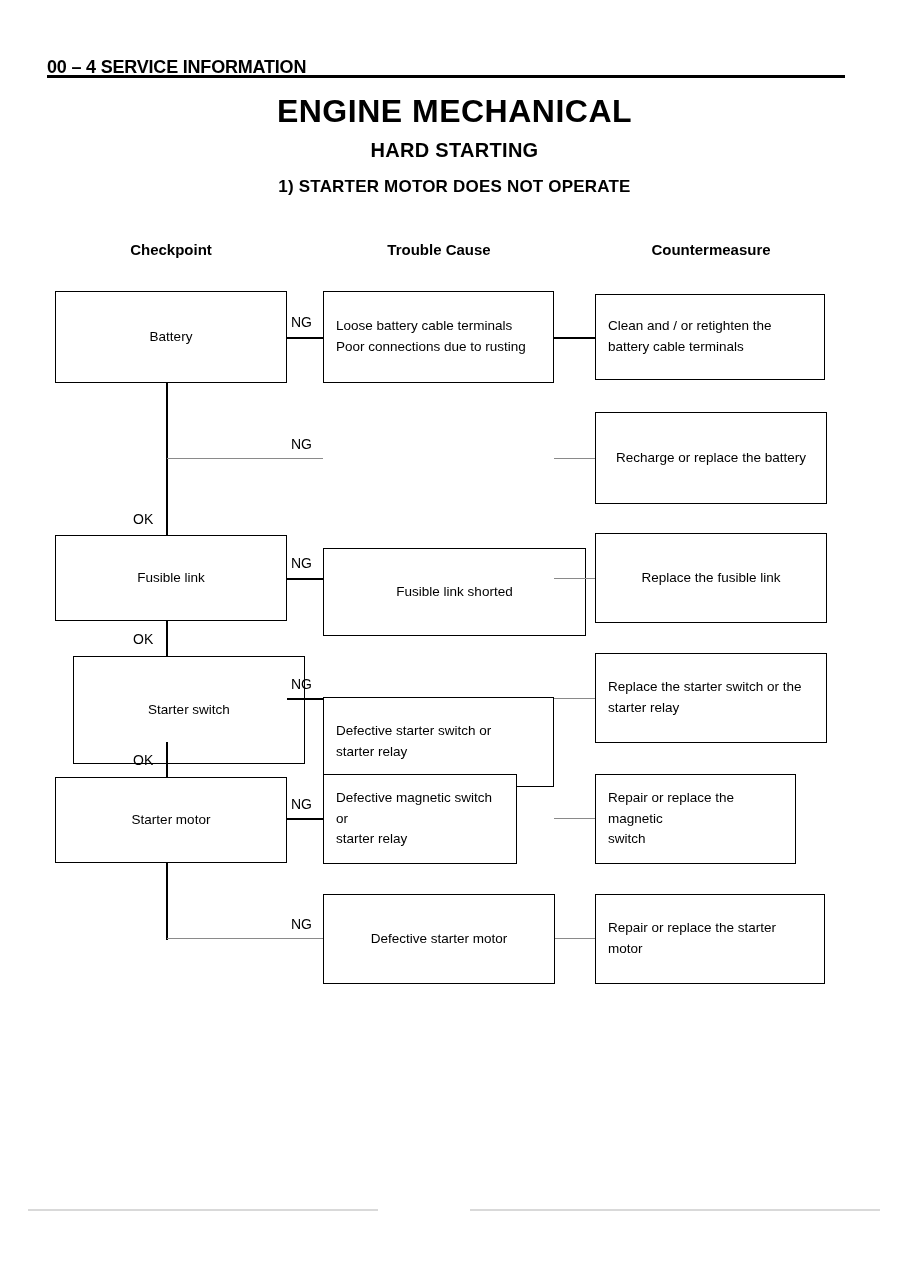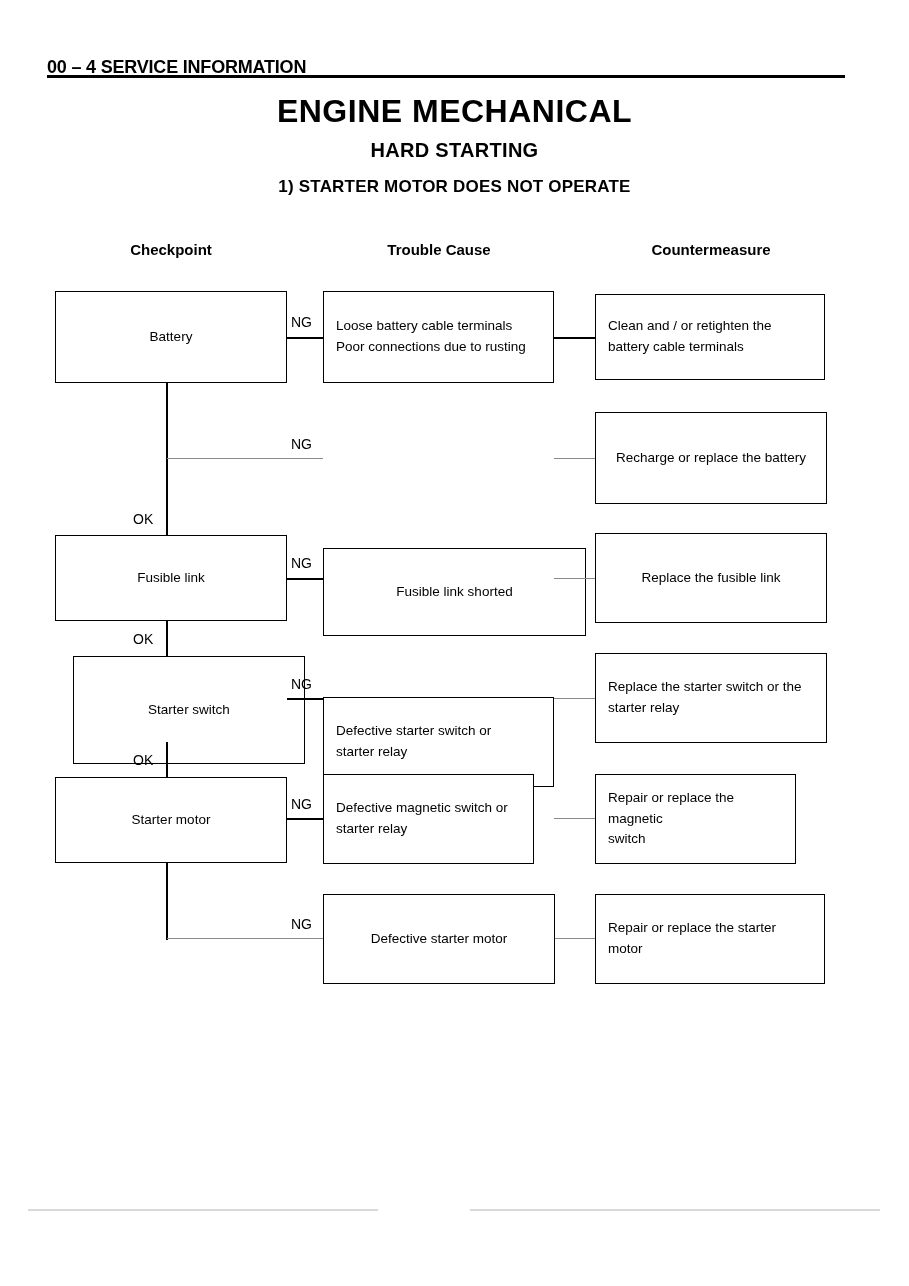--- a/index.html
+++ b/index.html
@@ -235,21 +235,21 @@
 
   <div class="edge-label" style="left:133px; top:753px;">OK</div>
 
   <div class="box center" style="left:55px; top:777px; width:232px; height:86px;">
     <div class="box-text">Starter motor</div>
   </div>
 
   <div class="hline" style="left:287px; top:818px; width:36px;"></div>
   <div class="edge-label" style="left:291px; top:797px;">NG</div>
 
-  <div class="box" style="left:323px; top:774px; width:211px; height:90px;">
+  <div class="box" style="left:323px; top:774px; width:194px; height:90px;">
     <div class="box-text">
       <div>Defective magnetic switch or</div>
       <div>starter relay</div>
     </div>
   </div>
 
   <div class="hline faint" style="left:554px; top:818px; width:41px;"></div>
 
   <div class="box" style="left:595px; top:774px; width:201px; height:90px;">
     <div class="box-text">

